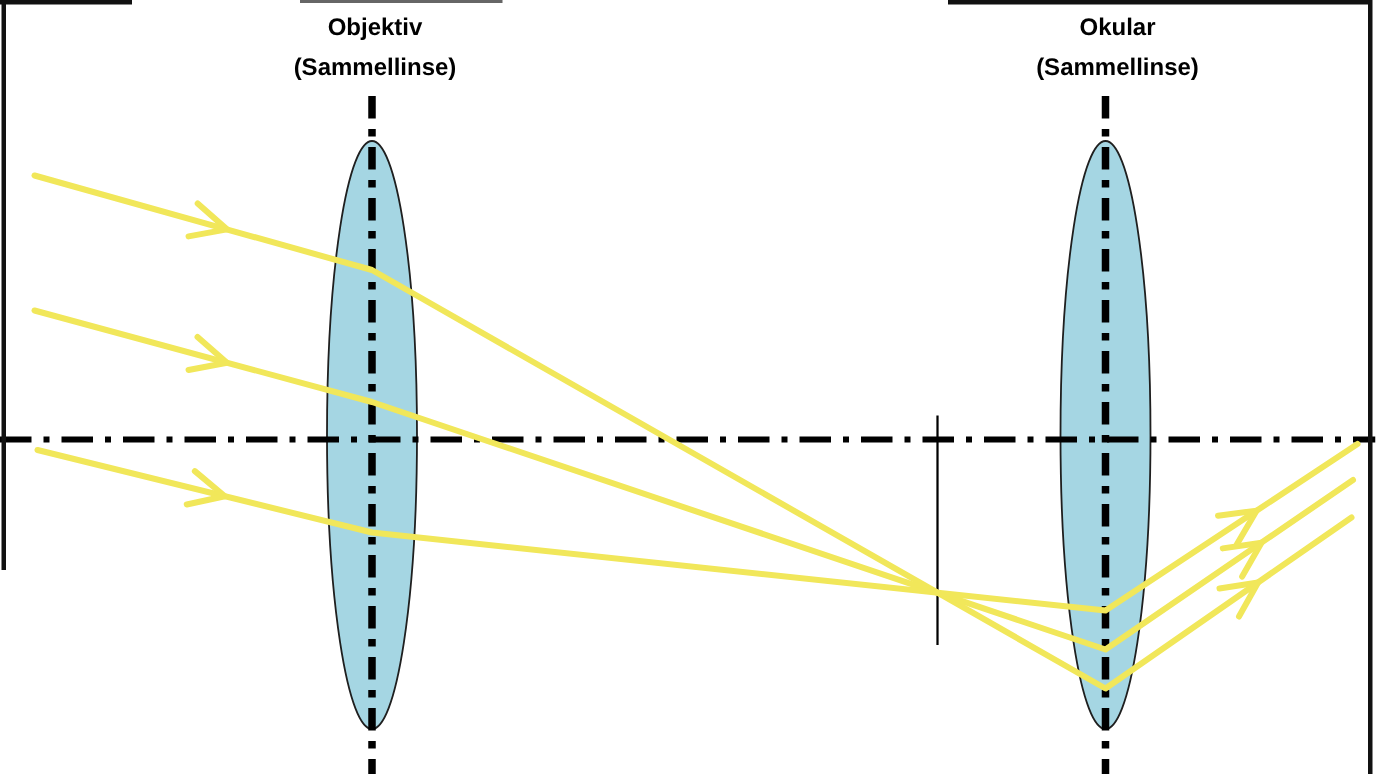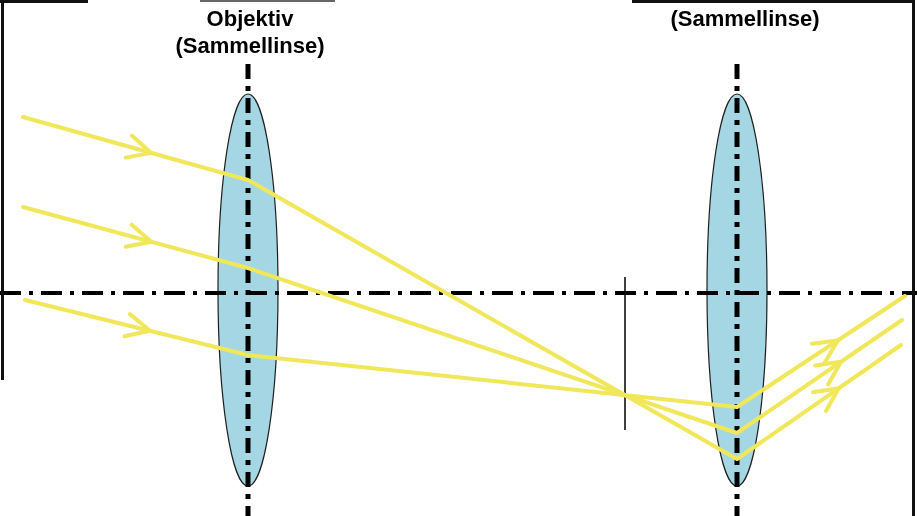--- a/index.html
+++ b/index.html
@@ -6,21 +6,21 @@
   body {
     width: 917px; height: 516px;
     background: #ffffff;
     font-family: "Liberation Sans", sans-serif;
     position: relative; overflow: hidden;
   }
   #stage { position: absolute; left: 0; top: 0; width: 917px; height: 516px; }
   #diagram-svg { position: absolute; left: 0; top: 0; }
   .lens-label {
     position: absolute; width: 220px; text-align: center;
-    font-weight: bold; font-size: 22px; line-height: 27px; color: #000;
+    font-weight: bold; font-size: 16px; line-height: 27px; color: #000;
     white-space: nowrap;
   }
   #objective-label { left: 140px; top: 5px; }
   #ocular-label   { left: 635px; top: 5px; }
   .focal-label {
     position: absolute; left: 575px; top: 250px; width: 100px;
     text-align: center; font-weight: bold; font-size: 19px; color: #000;
     white-space: nowrap;
   }
   .focal-label sub { font-size: 12px; position: relative; top: 2px; line-height: 0; }
@@ -53,17 +53,18 @@
       <line x1="2.5" y1="0" x2="2.5" y2="380" stroke="#111111" stroke-width="3"></line>
       <line x1="913.5" y1="0" x2="913.5" y2="516" stroke="#111111" stroke-width="3"></line>
     </svg>
 
   <div class="lens-label" id="objective-label">
     <div>Objektiv</div>
     <div>(Sammellinse)</div>
   </div>
 
   <div class="lens-label" id="ocular-label">
+    <div>Okular</div>
     <div>(Sammellinse)</div>
   </div>
 
 
 </div>
 
 </body></html>

